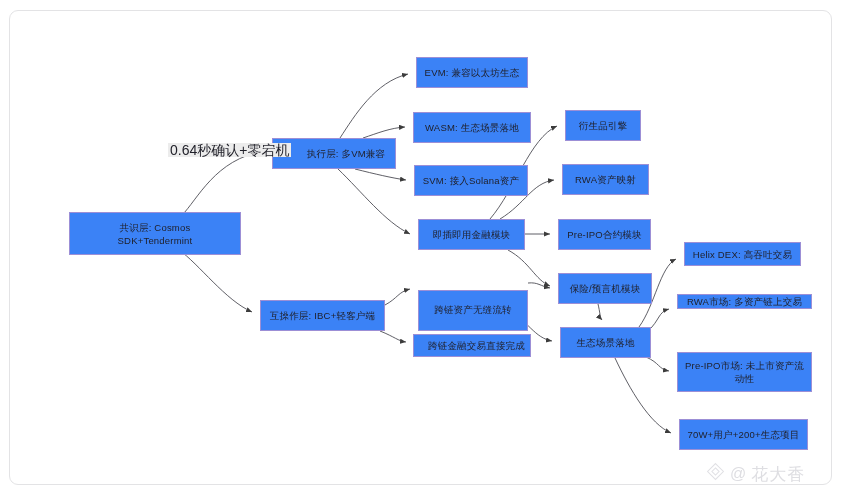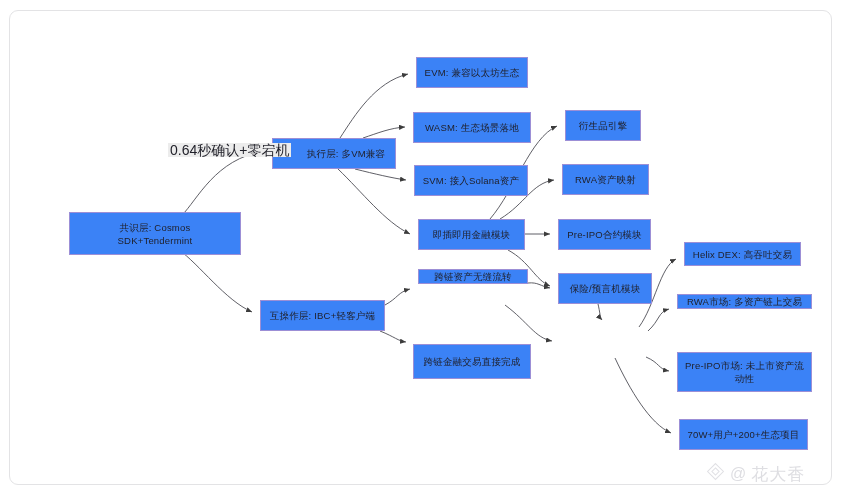--- a/index.html
+++ b/index.html
@@ -167,30 +167,33 @@
   </div>
 
   <div class="node" style="left:558px; top:219px; width:93px; height:31px;">
     <span>Pre-IPO合约模块</span>
   </div>
 
   <div class="node" style="left:558px; top:273px; width:94px; height:31px;">
     <span>保险/预言机模块</span>
   </div>
 
+  <div class="node" style="left:560px; top:327px; width:91px; height:31px;">
+    <span>生态场景落地</span>
+  </div>
 
   <div class="node" style="left:260px; top:300px; width:125px; height:31px;">
     <span>互操作层: IBC+轻客户端</span>
   </div>
 
-  <div class="node" style="left:418px; top:269px; width:110px; height:15px;">
+  <div class="node" style="left:418px; top:290px; width:110px; height:41px;font-family:Liberation Mono, monospace;">
     <span>跨链资产无缝流转</span>
   </div>
 
-  <div class="node" style="left:413px; top:344px; width:118px; height:35px;">
+  <div class="node" style="left:413px; top:334px; width:118px; height:23px;justify-content:flex-end;">
     <span>跨链金融交易直接完成</span>
   </div>
 
   <div class="node" style="left:684px; top:242px; width:117px; height:24px;">
     <span>Helix DEX: 高吞吐交易</span>
   </div>
 
   <div class="node" style="left:677px; top:294px; width:135px; height:15px;">
     <span>RWA市场: 多资产链上交易</span>
   </div>

